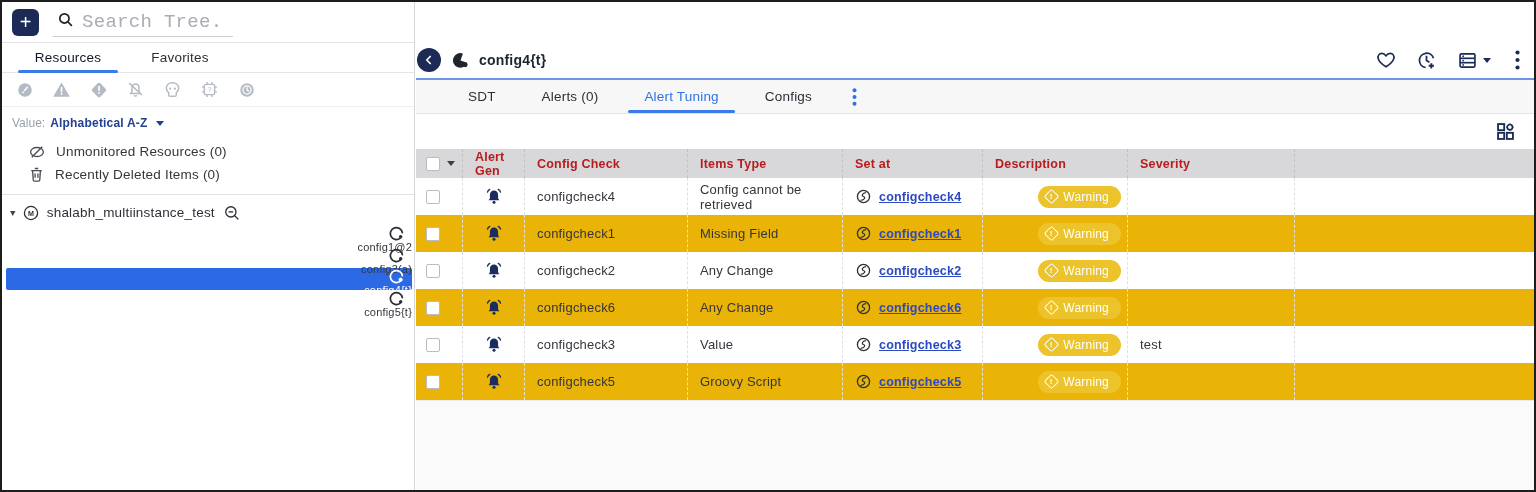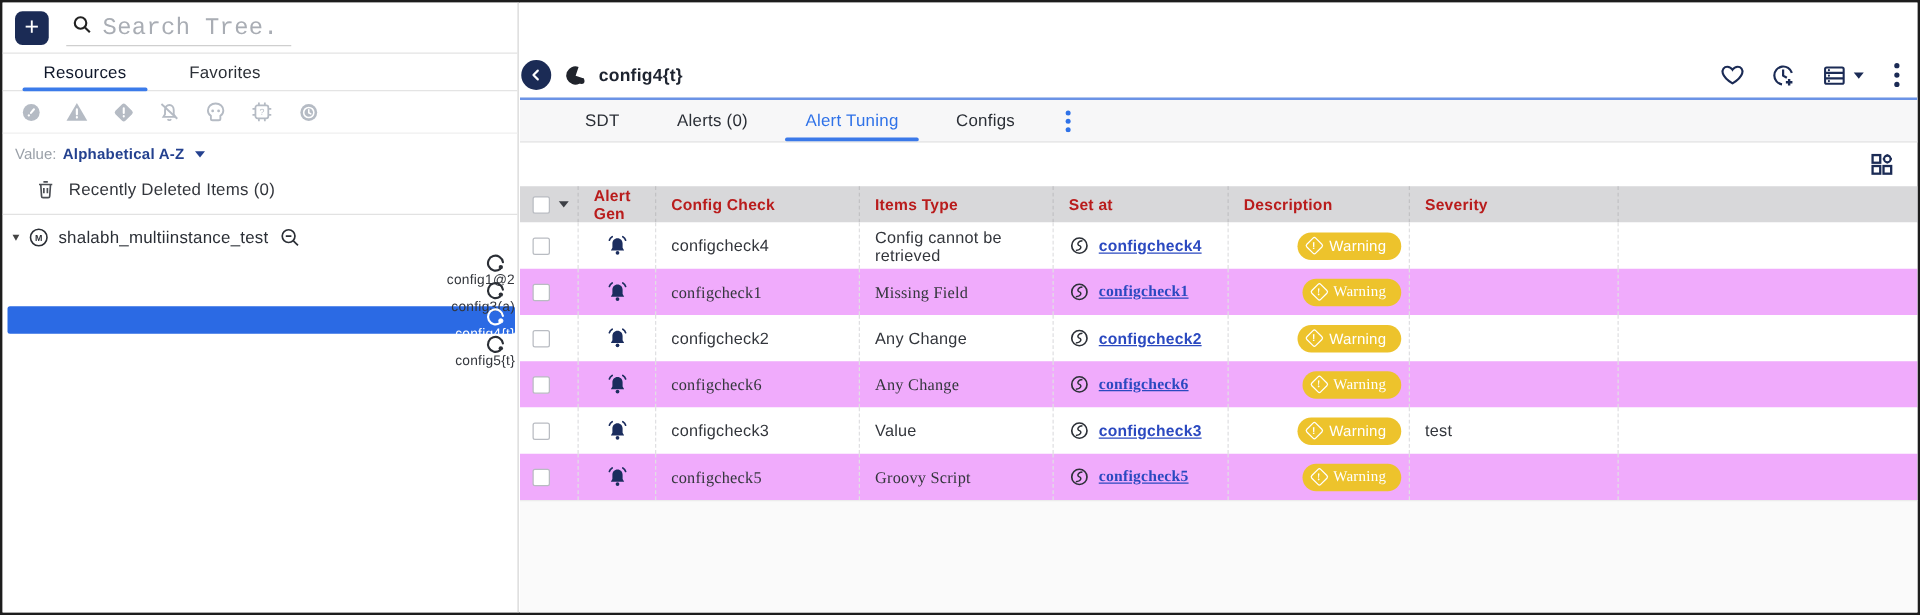--- a/index.html
+++ b/index.html
@@ -63,21 +63,21 @@
   .tab-kebab { display:flex; align-items:center; margin-left:10px; cursor:pointer; }
 
   .toolbar { height:35px; display:flex; align-items:center; justify-content:flex-end; padding-right:18px; }
   .colchooser { cursor:pointer; display:flex; }
 
   .grid { display:grid; grid-template-columns:46px 62px 163px 155px 140px 145px 167px 1fr; }
   .thead { background:#d8d8da; height:29px; }
   .th { display:flex; align-items:center; font-size:12.5px; font-weight:700; color:#b91c1c; padding-left:12px; letter-spacing:.2px; border-left:1px dashed #c2c2c4; cursor:pointer; }
   .th:first-child { border-left:none; padding-left:10px; gap:7px; }
   .trow { height:37px; background:#fff; }
-  .trow.alt { background:#f0abfc;font-family:Liberation Serif, serif; }
+  .trow.alt { background:#eab308; }
   .td { display:flex; align-items:center; font-size:13px; color:#33363c; padding-left:12px; border-left:1px dashed #e0e0e2; letter-spacing:.2px; }
   .td:first-child { border-left:none; padding-left:10px; }
   .td.center { justify-content:center; padding-left:0; }
   .checkbox { width:14px; height:14px; border:1px solid #b9bcc2; border-radius:2px; background:#fff; cursor:pointer; flex:0 0 auto; }
   .hdr-caret { width:0; height:0; border-left:4px solid transparent; border-right:4px solid transparent; border-top:5px solid #3c3f45; }
   .setat { gap:7px; }
   .setat a { color:#2b49c0; font-size:12.5px; font-weight:700; text-decoration:underline; cursor:pointer; }
   .sev-cell { justify-content:flex-end; padding-right:6px; }
   .badge { height:22px; border-radius:11px; background:#edc32c; color:#fff; display:inline-flex; align-items:center; padding:0 12px 0 8px; font-size:12px; gap:6px; letter-spacing:.2px; }
   .diamond { width:11px; height:11px; border:1.6px solid #fff; transform:rotate(45deg); border-radius:2px; display:flex; align-items:center; justify-content:center; }
@@ -159,20 +159,27 @@
     </div>
 
     <div class="sort-row">
       <span class="sort-label">Value:</span>
       <span class="sort-value">Alphabetical A-Z</span>
       <span class="caret-down"></span>
     </div>
 
     <div class="side-list">
       <div class="side-list-item">
+        <svg width="18" height="18" viewBox="0 0 24 24" fill="none" stroke="#4c4f55" stroke-width="1.8">
+            <ellipse cx="12" cy="12" rx="8.5" ry="6"></ellipse>
+            <line x1="5" y1="19" x2="19" y2="5"></line>
+          </svg>
+        <span>Unmonitored Resources (0)</span>
+      </div>
+      <div class="side-list-item">
         <svg width="17" height="17" viewBox="0 0 24 24" fill="none" stroke="#4c4f55" stroke-width="1.9">
             <path d="M4.5 6.5h15M9.5 3.5h5M6.5 6.5l.9 13.2c0 .9.8 1.6 1.7 1.6h5.8c.9 0 1.7-.7 1.7-1.6l.9-13.2"></path>
             <path d="M10 10.5v6M14 10.5v6"></path>
           </svg>
         <span>Recently Deleted Items (0)</span>
       </div>
     </div>
 
     <div class="side-divider"></div>
 

